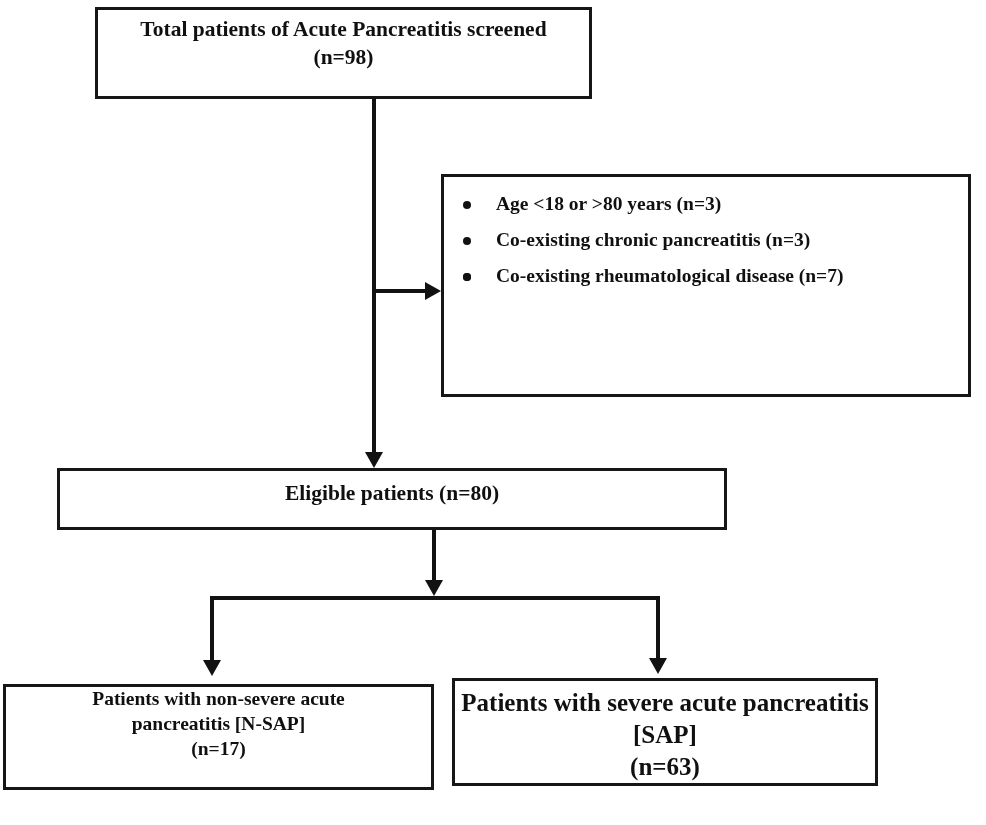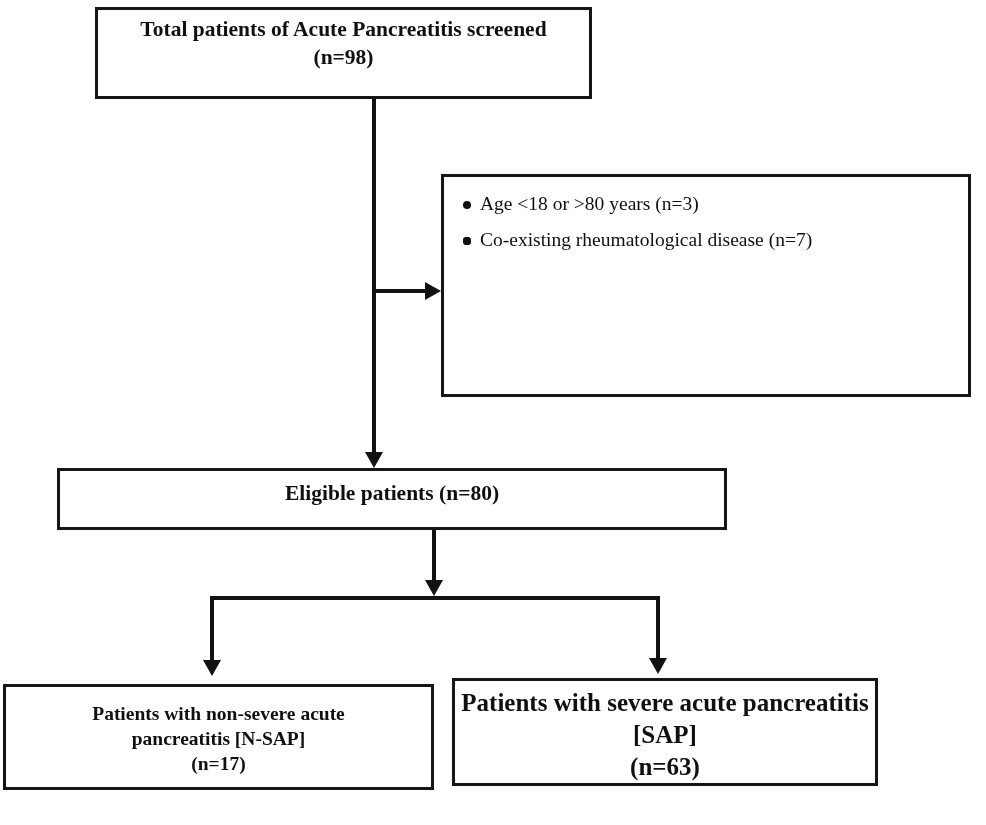--- a/index.html
+++ b/index.html
@@ -64,21 +64,21 @@
 
   
   #node-nsap {
     left: 3px;
     top: 684px;
     width: 431px;
     height: 106px;
   }
   #node-nsap .node-text {
     font-size: 19.5px;
-    padding-top: 15px;
+    padding-top: 0;
   }
 
   
   #node-sap {
     left: 452px;
     top: 678px;
     width: 426px;
     height: 108px;
   }
   #node-sap .node-text {
@@ -95,24 +95,24 @@
     display: block;
   }
   #node-exclusions .crit-list {
     list-style: none;
     margin: 0;
     padding: 14px 0 0 0;
   }
   #node-exclusions .crit-item {
     position: relative;
     font-size: 19.5px;
-    font-weight: normal;
+    font-weight: bold;
     color: #101010;
     line-height: 1.33;
-    padding-left: 36px;
+    padding-left: 52px;
     margin-bottom: 10px;
   }
   #node-exclusions .crit-item:last-child {
     margin-bottom: 0;
   }
   .bullet-dot {
     position: absolute;
     left: 19px;
     top: 10px;
     width: 8px;
@@ -183,20 +183,21 @@
   <div class="arrow-right" id="branch-excl-head"></div>
 
   <div class="node" id="node-exclusions">
     <ul class="crit-list">
       <li class="crit-item">
         <span class="bullet-dot"></span>
         <span>Age &lt;18 or &gt;80 years (n=3)</span>
       </li>
       <li class="crit-item">
         <span class="bullet-dot"></span>
+        <span>Co-existing chronic pancreatitis (n=3)</span>
       </li>
       <li class="crit-item">
         <span class="bullet-dot"></span>
       </li>
       <li class="crit-item">
         <span class="bullet-dot"></span>
         <span>Co-existing rheumatological disease (n=7)</span>
       </li>
     </ul>
   </div>

